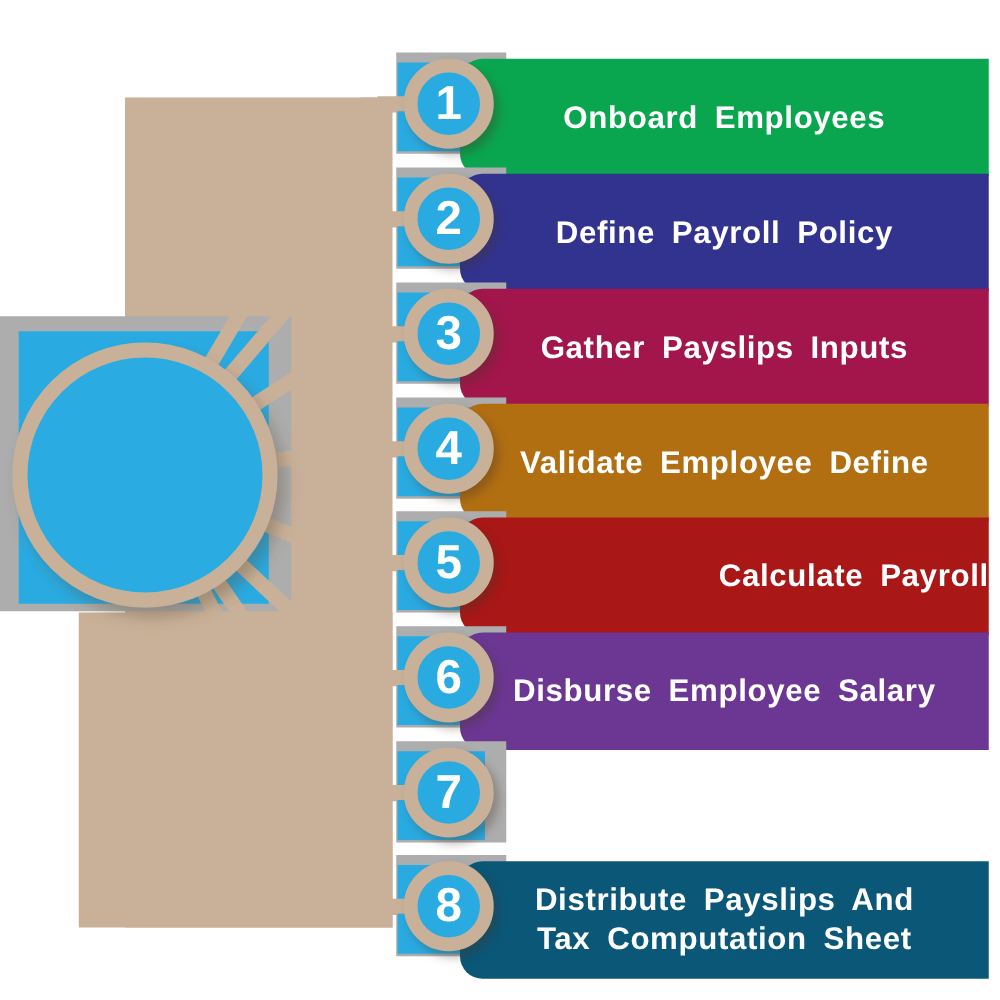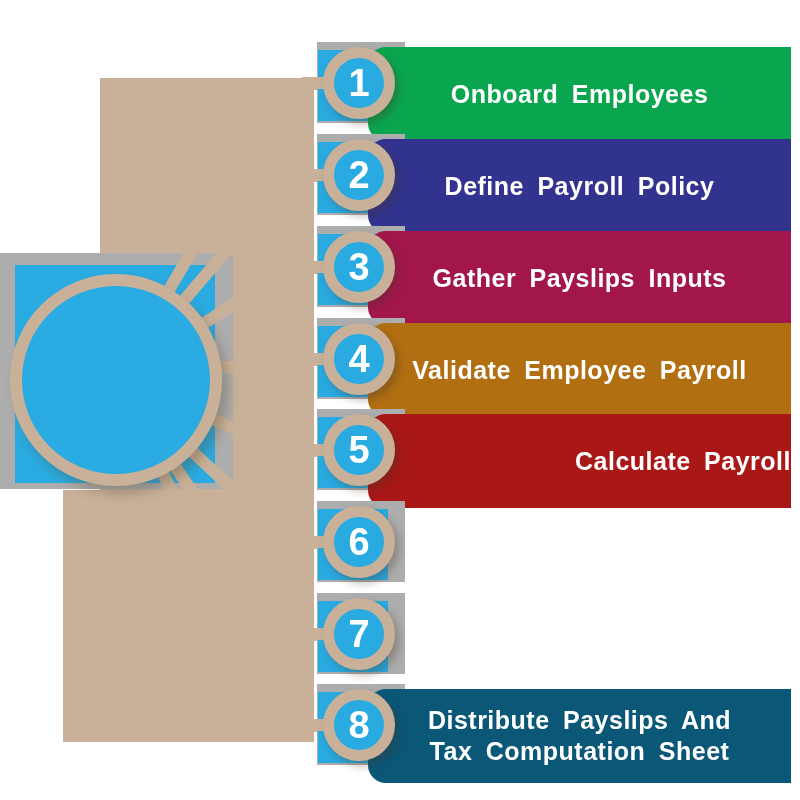--- a/index.html
+++ b/index.html
@@ -102,21 +102,21 @@
     <div class="badge">
       <span>3</span>
     </div>
   </div>
 
   <div class="step-row" style="top:322px">
     <div class="sq-shadow"></div>
     <div class="sq-blue"></div>
     <div class="stub"></div>
     <div class="bar" style="background-color: rgb(178, 111, 18);">
-      <span>Validate Employee Payroll</span>
+      <span>Validate Employee Define</span>
     </div>
     <div class="badge">
       <span>4</span>
     </div>
   </div>
 
   <div class="step-row" style="top:413px">
     <div class="sq-shadow"></div>
     <div class="sq-blue"></div>
     <div class="stub"></div>
@@ -125,20 +125,23 @@
     </div>
     <div class="badge">
       <span>5</span>
     </div>
   </div>
 
   <div class="step-row" style="top:505px">
     <div class="sq-shadow"></div>
     <div class="sq-blue"></div>
     <div class="stub"></div>
+    <div class="bar" style="background-color: rgb(108, 55, 147);">
+      <span>Disburse Employee Salary</span>
+    </div>
     <div class="badge">
       <span>6</span>
     </div>
   </div>
 
   <div class="step-row" style="top:597px">
     <div class="sq-shadow"></div>
     <div class="sq-blue"></div>
     <div class="stub"></div>
     <div class="badge">

